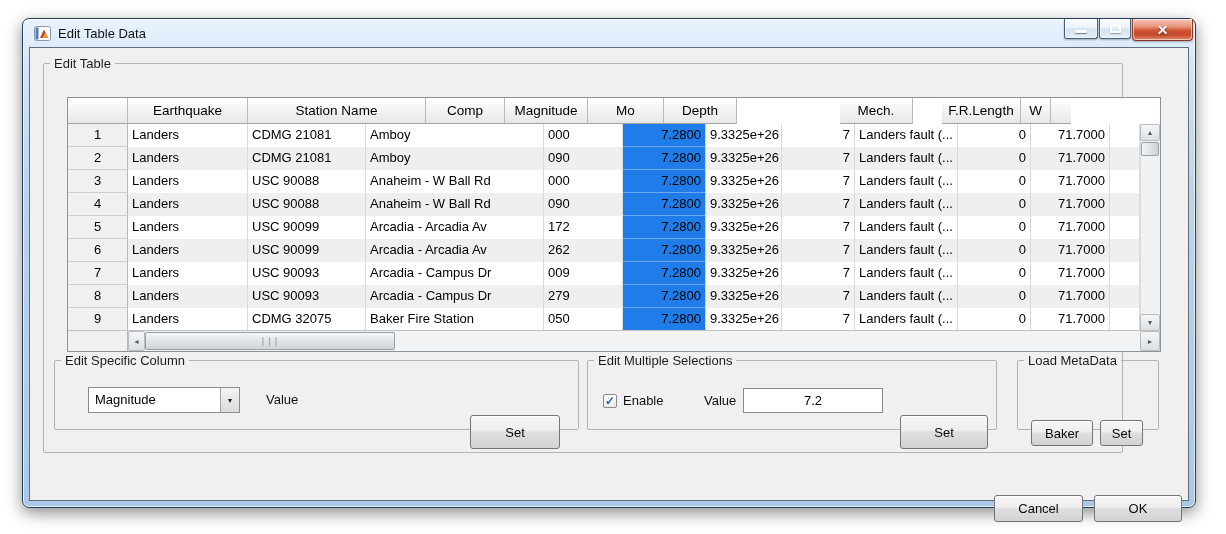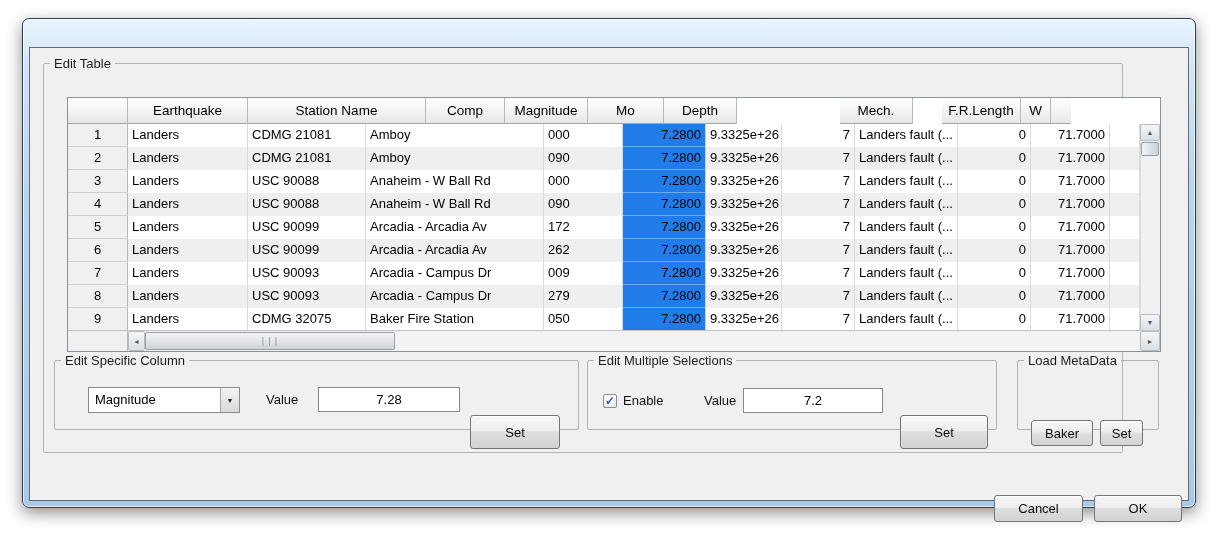--- a/index.html
+++ b/index.html
@@ -98,20 +98,40 @@
 
   .checkbox { position:absolute; left:15px; top:33px; width:14px; height:14px; border:1px solid #8a8a8a; border-radius:2px;
     background:linear-gradient(180deg,#fdfdfd,#ebebeb); display:flex; align-items:center; justify-content:center; }
   .checkbox .check { visibility:hidden; color:#2e58c8; font-size:12px; font-weight:bold; line-height:1; margin-top:-1px; }
   .checkbox.checked .check { visibility:visible; }
 </style>
 </head>
 <body>
 
 <div class="window">
+  <div class="titlebar">
+    <span class="app-icon">
+      <svg viewBox="0 0 17 15" width="17" height="15">
+        <rect x="0.5" y="0.5" width="16" height="14" rx="2" fill="#ffffff" stroke="#8a97a5"></rect>
+        <rect x="1.5" y="1.5" width="3" height="12" fill="#4a7ebb"></rect>
+        <polygon points="6,12 10,3.5 14,12" fill="#c23a24"></polygon>
+        <polygon points="8.2,12 11.2,6.5 14.4,12" fill="#f59a3c"></polygon>
+      </svg>
+    </span>
+    <span class="title">Edit Table Data</span>
+    <div class="winbtn min">
+        <span class="glyph-min"></span>
+      </div>
+    <div class="winbtn max">
+        <span class="glyph-max"></span>
+      </div>
+    <div class="winbtn close">
+        <span class="glyph-close">✕</span>
+      </div>
+  </div>
 
   <div class="client">
 
     <div class="groupbox g-table">
       <span class="glabel">Edit Table</span>
 
       <div class="tablewrap">
         <div class="thead" id="thead">
             <div class="hcell" style="width: 60px;"></div>
             <div class="hcell" style="width: 120px;">Earthquake</div>
@@ -281,21 +301,20 @@
         </div>
       </div>
 
       <div class="groupbox g-spec">
         <span class="glabel">Edit Specific Column</span>
         <div class="combobox">
           <span class="combo-text">Magnitude</span>
           <span class="combo-arrow">▼</span>
         </div>
         <span class="flabel lbl-spec-value">Value</span>
-        <input class="tfield f-spec" value="7.28" style="">
         <button class="btn b-spec-set">Set</button>
       </div>
 
       <div class="groupbox g-multi">
         <span class="glabel">Edit Multiple Selections</span>
         <div class="checkbox checked" id="enable-checkbox">
           <span class="check">✓</span>
         </div>
         <span class="flabel lbl-enable">Enable</span>
         <span class="flabel lbl-multi-value">Value</span>

